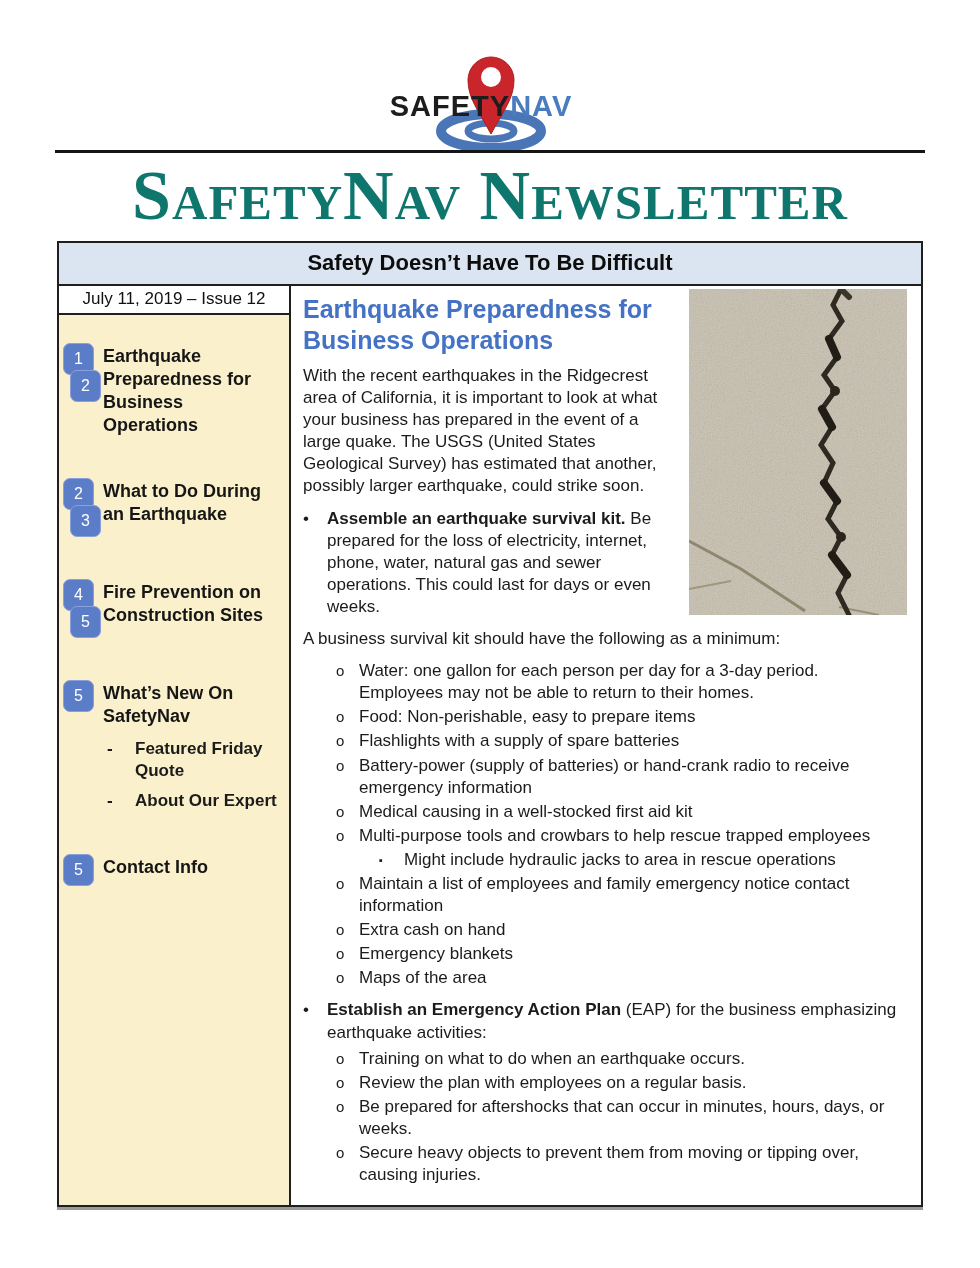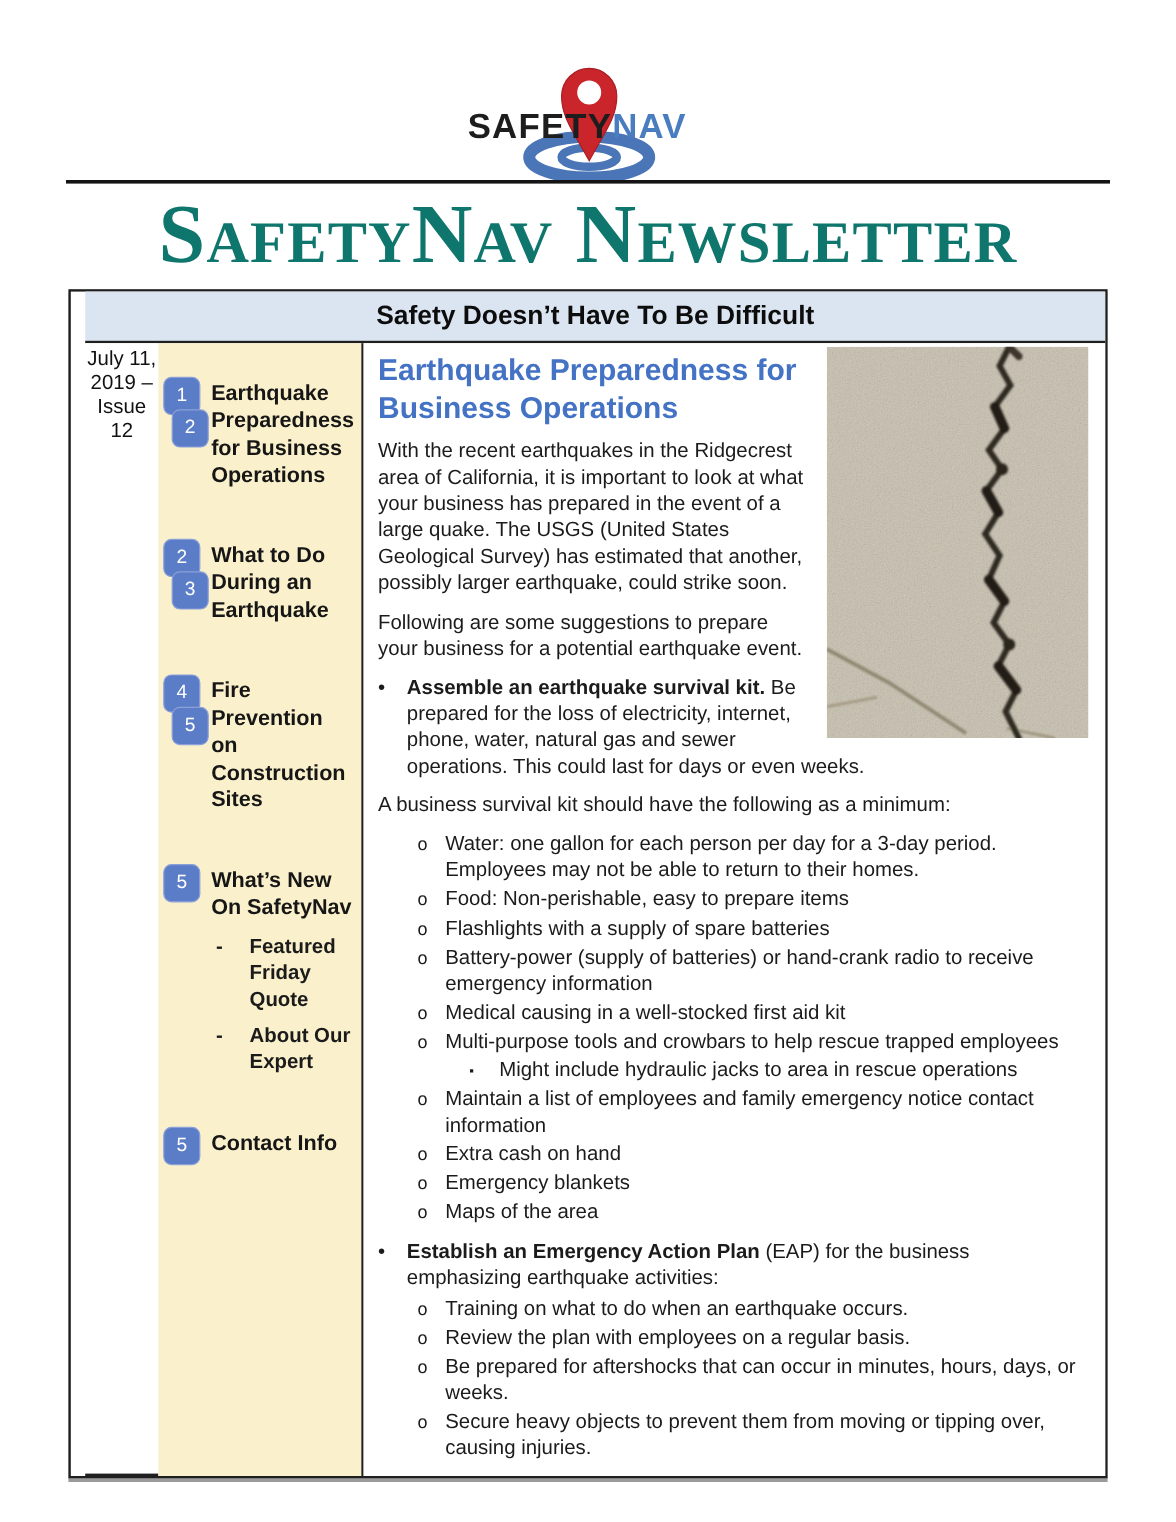--- a/index.html
+++ b/index.html
@@ -25,31 +25,31 @@
   h1.masthead-title {
     margin:8px 0 10px; text-align:center;
     font-family:"Liberation Serif", serif; font-weight:bold;
     font-variant:small-caps; font-size:70px; line-height:1.0;
     letter-spacing:1px; color:#0f766e;
   }
 
   
   .nl-box {
     margin:0 57px; border:2px solid #1f1f1f; box-shadow:0 3px 0 #9a9a9a;
-    min-height:962px; display:flex; flex-direction:column; background:#fff;padding-left:12px;
+    min-height:962px; display:flex; flex-direction:column; background:#fff;
   }
   .tagline {
     background:#dbe5f1; border-bottom:2px solid #1f1f1f;
     text-align:center; font-weight:bold; font-size:22px; padding:7px 0 8px;
     color:#0d0d0d;
   }
   .columns { display:flex; flex:1; align-items:stretch; }
 
   
-  .sidebar { width:230px; min-width:230px; border-right:2px solid #1f1f1f; display:flex; flex-direction:row;justify-content:center; }
+  .sidebar { width:230px; min-width:230px; border-right:2px solid #1f1f1f; display:flex; flex-direction:column;justify-content:center; }
   .issue {
     background:#ffffff; border-bottom:2px solid #1f1f1f;
     text-align:center; font-size:17px; padding:3px 0 4px; color:#111;
   }
   .toc { background:#faf0cb; flex:1; padding:28px 6px 10px 4px; }
   .toc-item { display:flex; margin-bottom:42px; }
   .badges { width:40px; min-width:40px; }
   .badge {
     position:relative; width:29px; height:30px; border-radius:7px;
     background:#5b7cc6; border:1px solid #8ba0da;
@@ -196,21 +196,20 @@
               <circle cx="146" cy="102" r="5" fill="#2a251c"></circle>
               <circle cx="152" cy="248" r="5" fill="#2a251c"></circle>
               <path d="M152,0 L160,8" stroke="#3a342a" stroke-width="6" stroke-linecap="round"></path>
             </g>
           </svg>
         </div>
 
         <h2 class="article-heading">Earthquake Preparedness for Business Operations</h2>
 
         <p>With the recent earthquakes in the Ridgecrest area of California, it is important to look at what your business has prepared in the event of a large quake. The USGS (United States Geological Survey) has estimated that another, possibly larger earthquake, could strike soon.</p>
-        <p>Following are some suggestions to prepare your business for a potential earthquake event.</p>
 
         <div class="li1"><span class="m1">•</span><strong>Assemble an earthquake survival kit.</strong><span> Be prepared for the loss of electricity, internet, phone, water, natural gas and sewer operations. This could last for days or even weeks.</span></div>
 
         <p class="indent1">A business survival kit should have the following as a minimum:</p>
 
         <div id="kit-list">
             <div class="li2"><span class="m2">o</span><span>Water: one gallon for each person per day for a 3-day period. Employees may not be able to return to their homes.</span></div>
             <div class="li2"><span class="m2">o</span><span>Food: Non-perishable, easy to prepare items</span></div>
             <div class="li2"><span class="m2">o</span><span>Flashlights with a supply of spare batteries</span></div>
             <div class="li2"><span class="m2">o</span><span>Battery-power (supply of batteries) or hand-crank radio to receive emergency information</span></div>

